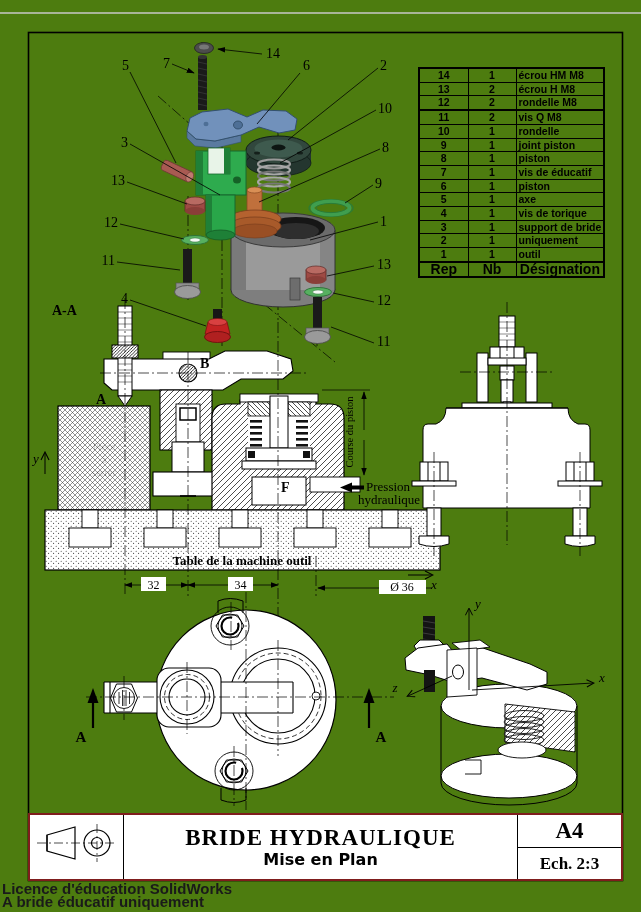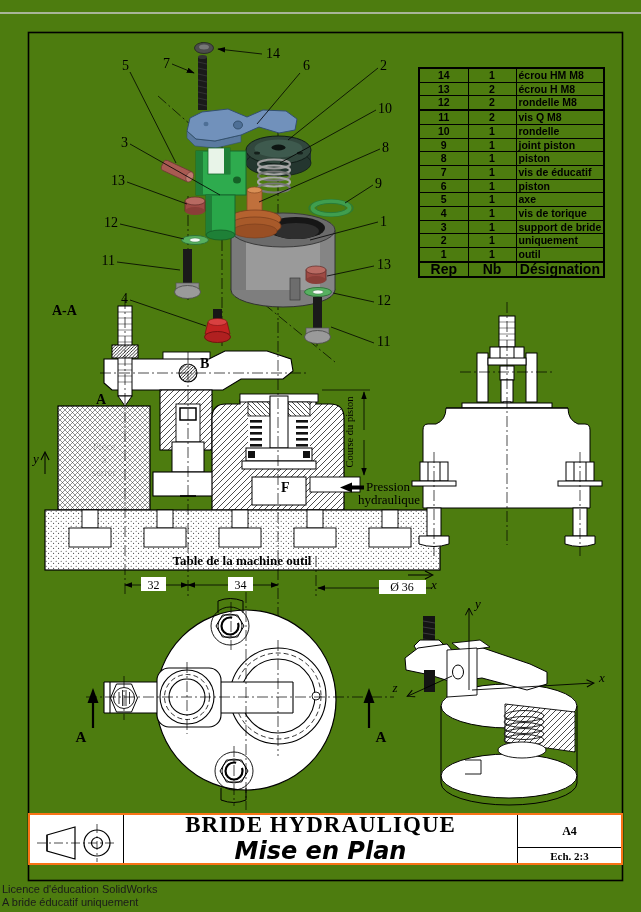--- a/index.html
+++ b/index.html
@@ -8,38 +8,38 @@
   #draw-svg{position:absolute;left:0;top:0;}
   
   #parts-table{position:absolute;left:418px;top:67px;border-collapse:collapse;
                border:2px solid #000;table-layout:fixed;}
   #parts-table td{border:1px solid #000;height:12.7px;line-height:12.7px;padding:0 2px;
                   font-size:10.5px;font-weight:bold;color:#000;overflow:hidden;white-space:nowrap;}
   #parts-table td.c{text-align:center;}
   #parts-table tr.thick td{border-bottom:2px solid #000;}
   #parts-table tr.head td{font-size:14px;text-align:center;border-top:2px solid #000;}
   
-  #title-block{position:absolute;left:28px;top:813px;width:595px;height:52px;
-               border:2px solid #f97316;box-sizing:border-box;display:flex;background:#fff;}
+  #title-block{position:absolute;left:28px;top:813px;width:595px;height:68px;
+               border:2px solid #7f1d1d;box-sizing:border-box;display:flex;background:#fff;}
   #tb-symbol{width:94px;border-right:1.5px solid #000;box-sizing:border-box;
              display:flex;align-items:flex-start;justify-content:center;padding-top:6px;}
   #tb-center{flex:1;border-right:1.5px solid #000;box-sizing:border-box;
              display:flex;flex-direction:column;align-items:center;justify-content:center;}
   #tb-title{font-family:"Liberation Serif",serif;font-weight:bold;font-size:23px;
             letter-spacing:1px;color:#000;line-height:1.1;}
-  #tb-subtitle{font-family:"DejaVu Sans",sans-serif;font-style:italic;font-weight:600;
-               font-size:24px;color:#000;line-height:1.2;}
+  #tb-subtitle{font-family:"DejaVu Sans",sans-serif;font-weight:600;
+               font-size:16px;color:#000;line-height:1.2;}
   #tb-right{width:103px;display:flex;flex-direction:column;}
   #tb-format{height:33px;border-bottom:1.5px solid #000;box-sizing:border-box;
              display:flex;align-items:center;justify-content:center;
-             font-family:"Liberation Serif",serif;font-weight:bold;font-size:12px;}
+             font-family:"Liberation Serif",serif;font-weight:bold;font-size:23px;}
   #tb-scale{flex:1;display:flex;align-items:center;justify-content:center;
-            font-family:"Liberation Serif",serif;font-weight:bold;font-size:11px;}
+            font-family:"Liberation Serif",serif;font-weight:bold;font-size:17px;}
   
-  #footer{position:absolute;left:2px;top:883px;font-size:11px;font-weight:normal;
+  #footer{position:absolute;left:2px;top:883px;font-size:15px;font-weight:bold;
           color:#1a1a1a;line-height:12.5px;}
   
   text{fill:#000;}
   .callout{font:14px "Liberation Serif",serif;}
   .ann{font:13px "Liberation Serif",serif;}
   .annb{font:bold 14px "Liberation Serif",serif;}
   .annbig{font:bold 15px "Liberation Serif",serif;}
   .dim{font:12px "Liberation Serif",serif;}
   .axis{font:italic 13px "Liberation Serif",serif;}
   .small{font:10.5px "Liberation Serif",serif;}

